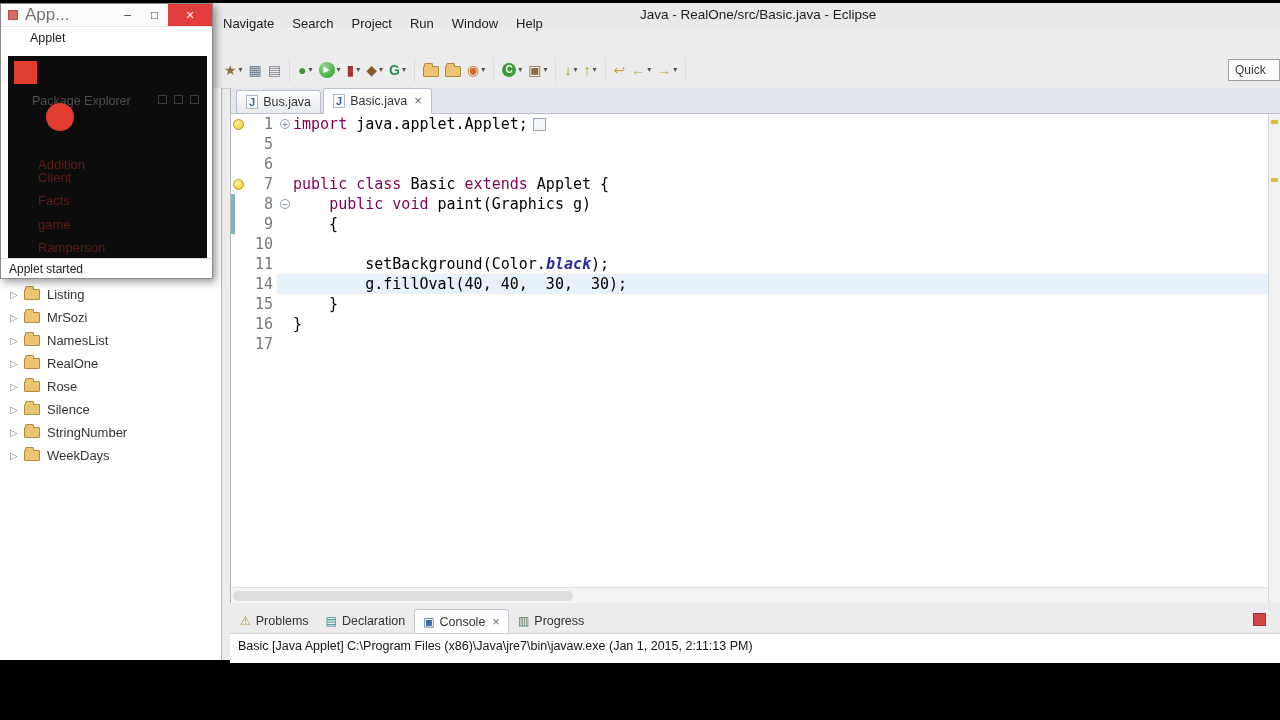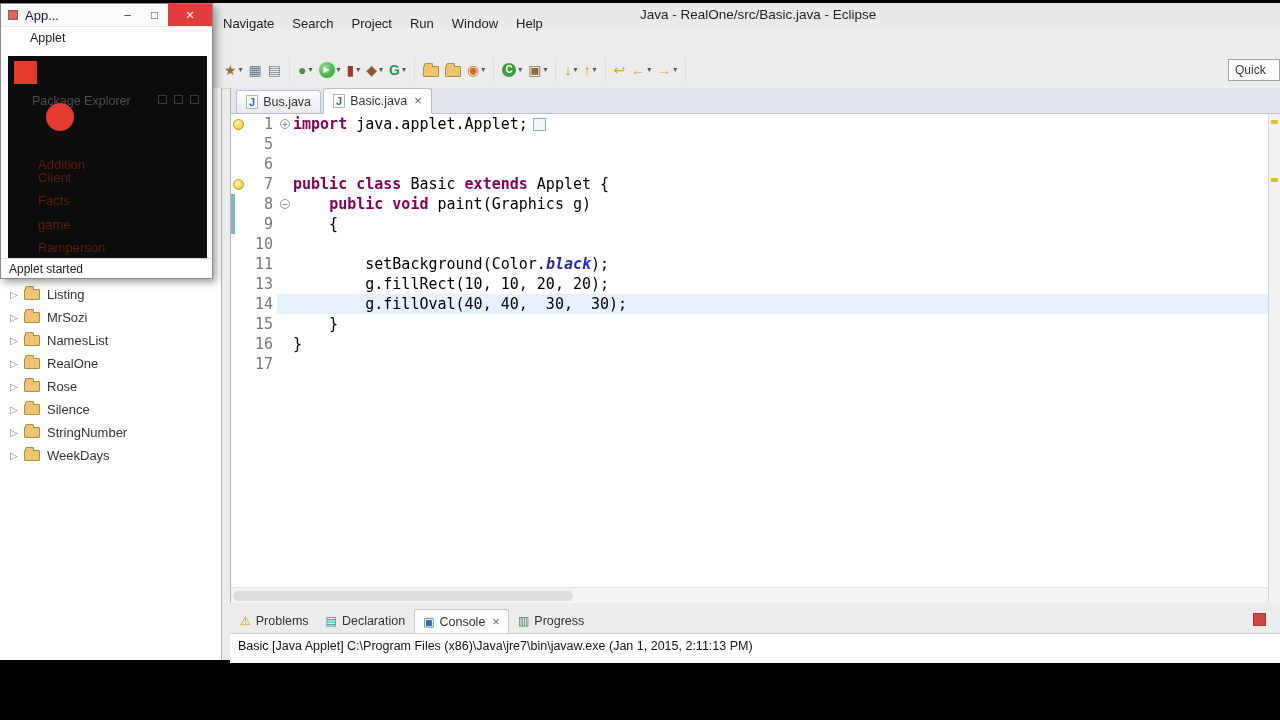--- a/index.html
+++ b/index.html
@@ -45,21 +45,21 @@
   .jicon { color:#3465a4; font-weight:bold; font-size:11px; border:1px solid #aab6c6; background:#fff; padding:0 2px; margin-right:5px; line-height:12px; }
   .tclose { margin-left:7px; color:#666; font-size:13px; line-height:12px; }
 
   .code { position:absolute; top:26px; left:0; right:12px; bottom:16px; overflow:hidden; font-family:"DejaVu Sans Mono","Liberation Mono",monospace; font-size:15px; background:#fff; }
   .cline { display:flex; height:20px; line-height:20px; }
   .cl-ruler { width:16px; position:relative; flex:none; }
   .cl-num { width:30px; text-align:right; color:var(--lnum,#787878); padding-right:4px; flex:none; }
   .cl-fold { width:16px; position:relative; flex:none; }
   .cl-text { white-space:pre; flex:1; }
   .cline.current .cl-text, .cline.current .cl-fold { background:var(--curbg,#e7f1fb); }
-  .kw { color:var(--kw,#7f0055); font-weight:bold; }
+  .kw { color:var(--kw,#7f0055); font-weight:normal; }
   .fld { color:var(--fld,#2a2aa5); font-weight:bold; font-style:italic; }
   .p { color:var(--plain,#000); }
   .bulb { position:absolute; top:5px; left:2px; width:11px; height:11px; border-radius:50%; background:radial-gradient(circle at 35% 30%, #fff6b0, #e6c619); border:1px solid #b89b10; }
   .range { position:absolute; left:0; top:0; bottom:0; width:4px; background:#7fb7bc; }
   .fold-i { position:absolute; top:5px; left:3px; width:10px; height:10px; border:1px solid #8fa0b4; border-radius:50%; background:#fff; color:#5a6b7e; font-size:9px; line-height:8px; text-align:center; }
   .foldbox { display:inline-block; width:13px; height:13px; border:1px solid #98a5b5; margin-left:5px; vertical-align:-2px; background:#f5f8fb; }
 
   .overview { position:absolute; right:0; top:26px; bottom:0; width:12px; background:#f2f2f2; border-left:1px solid #d8d8d8; }
   .ov-mark { position:absolute; left:2px; width:7px; height:4px; background:#dcc22a; }
   .hscroll { position:absolute; left:0; right:12px; bottom:0; height:16px; background:#f4f4f4; border-top:1px solid #e2e2e2; }
@@ -71,21 +71,21 @@
   .btab { display:flex; align-items:center; height:24px; padding:0 8px; font-size:12.5px; color:#333; margin-right:1px; cursor:default; white-space:nowrap; }
   .btab.active { background:#fff; border:1px solid #c2c8d2; border-bottom:none; border-radius:3px 3px 0 0; }
   .bicon { font-size:12px; margin-right:5px; line-height:12px; }
   .stop-btn { position:absolute; right:14px; top:10px; width:13px; height:13px; background:#d14545; border:1px solid #a23333; }
   .console-line { position:absolute; top:30px; left:0; right:0; bottom:0; background:#fff; border-top:1px solid #cfcfcf; font-size:12.5px; color:#141414; display:flex; align-items:flex-start; padding:5px 0 12px 8px; }
 
   
   .applet-win { position:absolute; left:0; top:3px; width:213px; height:276px; background:#fff; border:1px solid #8a8a8a; box-shadow:3px 3px 8px rgba(0,0,0,.4); }
   .aw-title { position:relative; height:23px; background:#fbfbfb; border-bottom:1px solid #e4e4e4; display:flex; align-items:center; }
   .aw-icon { width:10px; height:10px; margin-left:7px; border:1px solid #a85050; background:#d96a5a; flex:none; }
-  .aw-title-text { font-size:13px; color:#0f172a; margin-left:7px; flex:1; white-space:nowrap; overflow:hidden; }
+  .aw-title-text { font-size:17px; color:#737373; margin-left:7px; flex:1; white-space:nowrap; overflow:hidden; }
   .aw-btn { width:27px; height:100%; display:flex; align-items:center; justify-content:center; font-size:12px; color:#444; cursor:default; flex:none; }
   .aw-close { width:44px; background:#e23d3d; color:#fff; font-size:14px; }
   .aw-menu { height:21px; display:flex; align-items:center; padding-left:10px; font-size:12.5px; color:#222; background:#fff;margin-left:19px; }
   .aw-canvas { position:absolute; left:7px; top:52px; width:199px; height:203px; background:#0c0c0c; overflow:hidden; }
   .ghost-title { position:absolute; left:24px; top:38px; font-size:12.5px; color:#4f4f4f; }
   .ghost-btn { position:absolute; top:39px; width:9px; height:9px; border:1px solid #3c3c3c; }
   .ghost-item { position:absolute; left:30px; font-size:13px; color:#5e1c15; }
   .aw-square { position:absolute; left:6px; top:5px; width:23px; height:23px; background:#e23b30; }
   .aw-circle { position:absolute; left:38px; top:47px; width:28px; height:28px; border-radius:50%; background:#e23b30; }
   .aw-status { position:absolute; left:0; right:0; bottom:0; height:20px; border-top:1px solid #ddd; display:flex; align-items:center; padding-left:8px; font-size:12px; color:#222; background:#fff; }
@@ -306,26 +306,20 @@
           <span class="cl-num">10</span>
           <span class="cl-fold"></span>
           <span class="cl-text"></span>
         </div>
         <div class="cline">
           <span class="cl-ruler"></span>
           <span class="cl-num">11</span>
           <span class="cl-fold"></span>
           <span class="cl-text"><span class="p">        setBackground(Color.</span><span class="fld">black</span><span class="p">);</span></span>
         </div>
-        <div class="cline">
-          <span class="cl-ruler"></span>
-          <span class="cl-num">13</span>
-          <span class="cl-fold"></span>
-          <span class="cl-text"><span class="p">        g.fillRect(10, 10, 20, 20);</span></span>
-        </div>
         <div class="cline current">
           <span class="cl-ruler"></span>
           <span class="cl-num">14</span>
           <span class="cl-fold"></span>
           <span class="cl-text"><span class="p">        g.fillOval(40, 40,  30,  30);</span></span>
         </div>
         <div class="cline">
           <span class="cl-ruler"></span>
           <span class="cl-num">15</span>
           <span class="cl-fold"></span>

